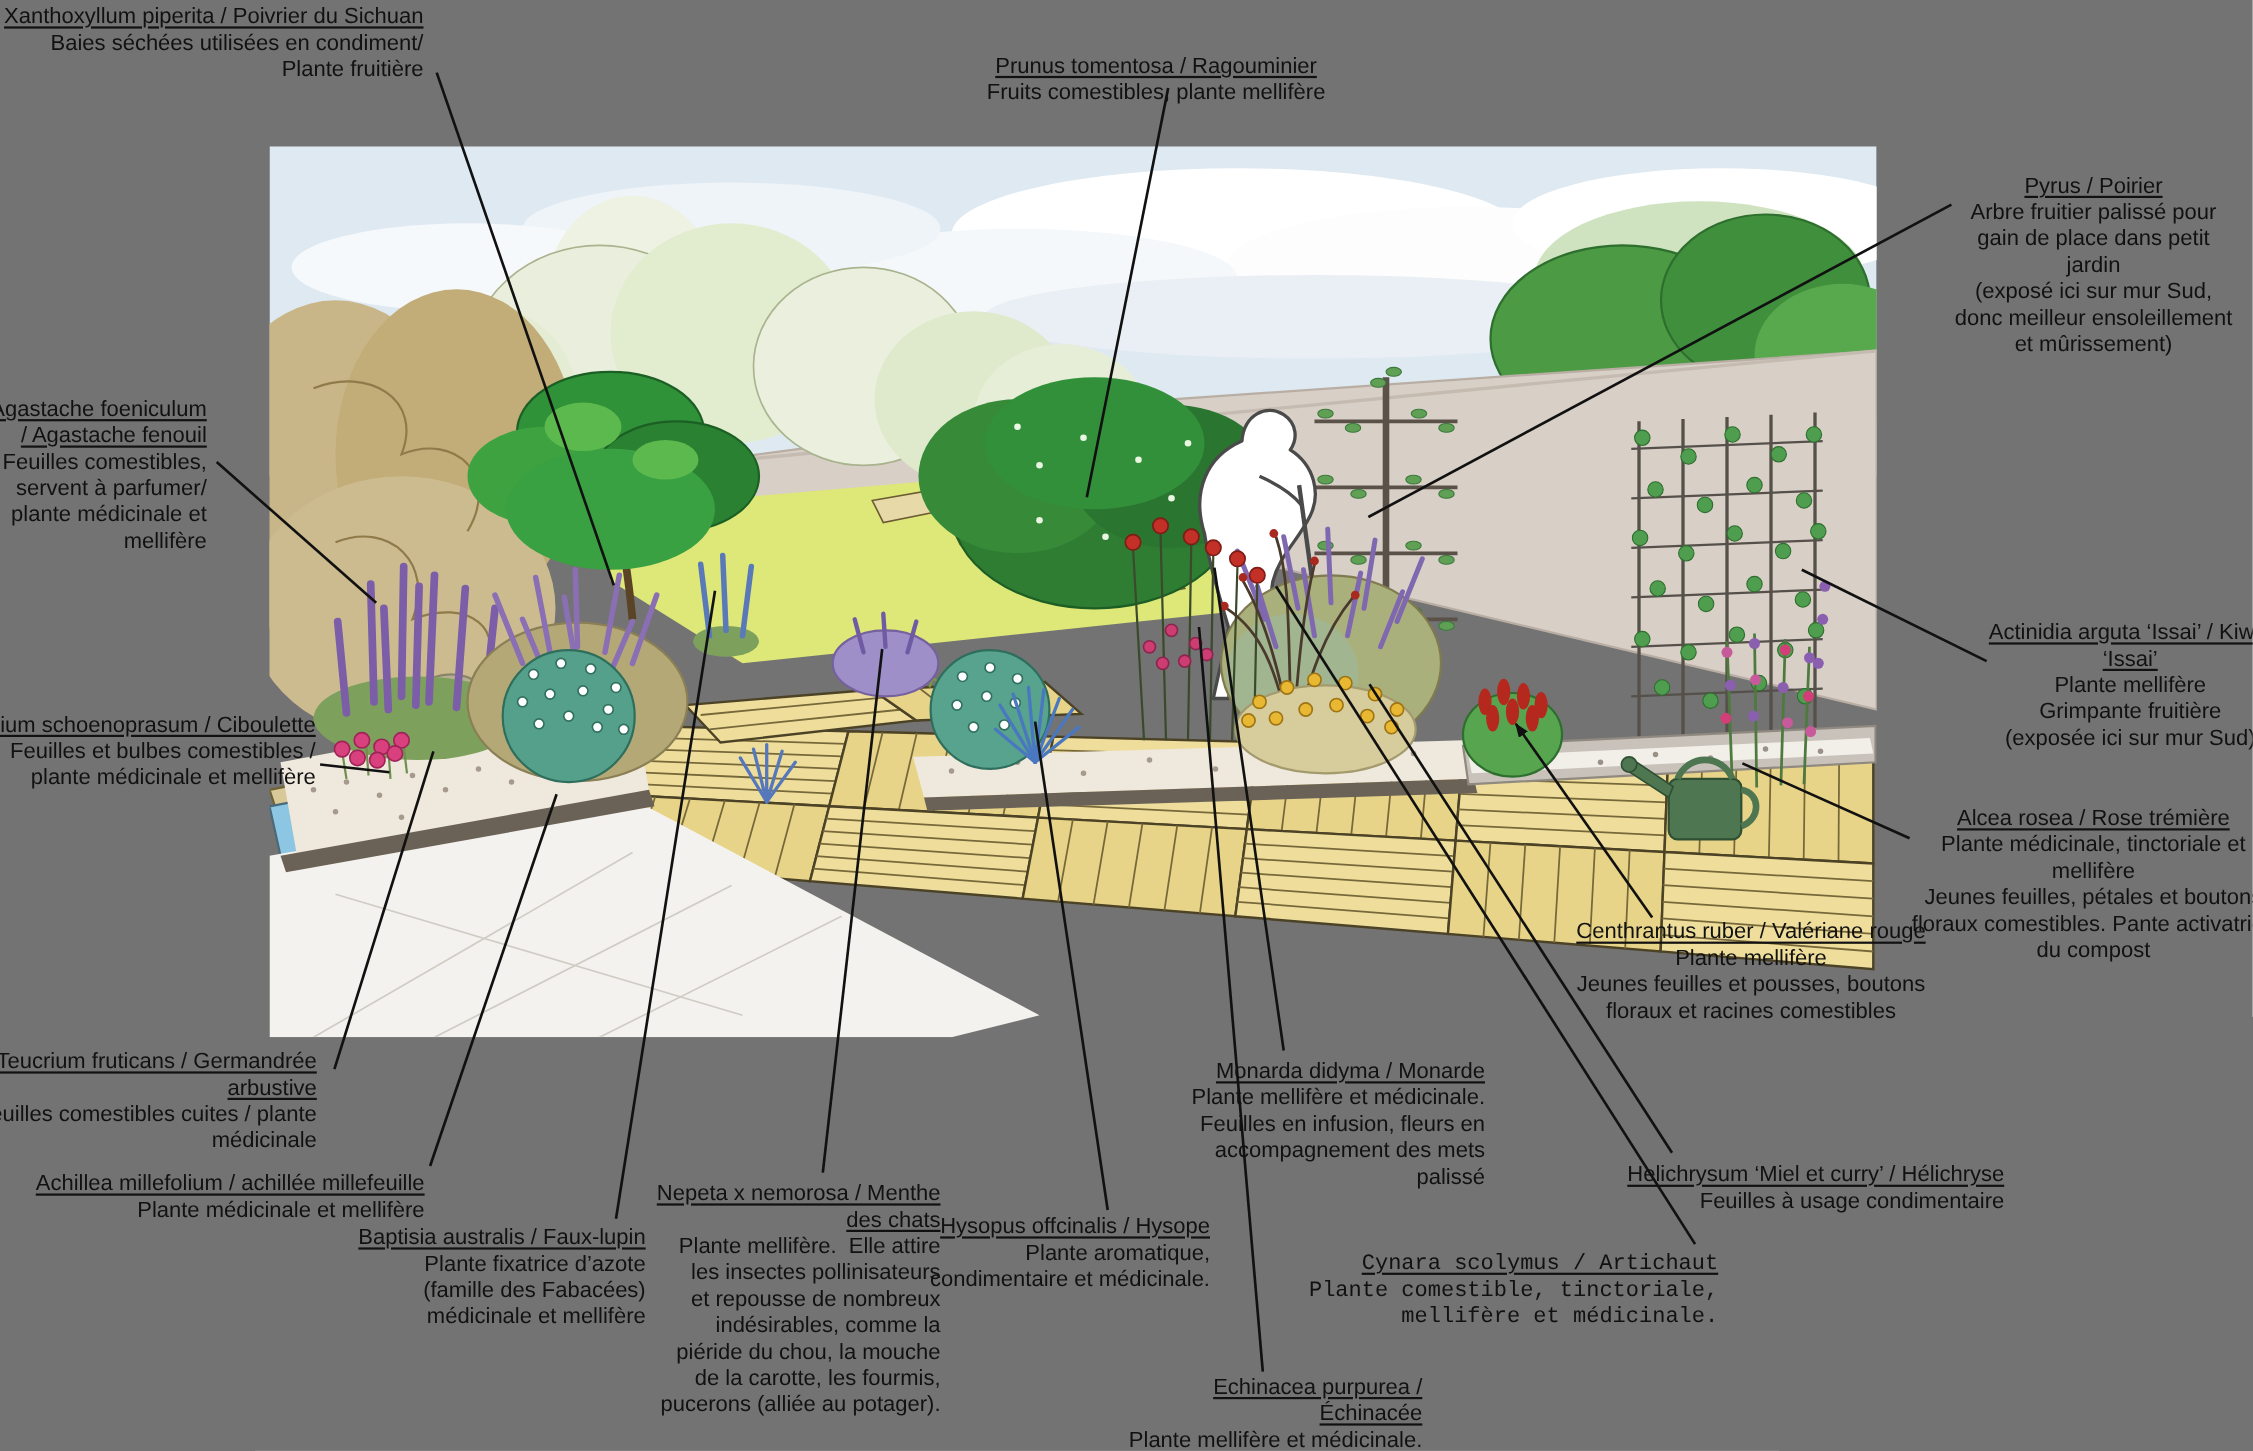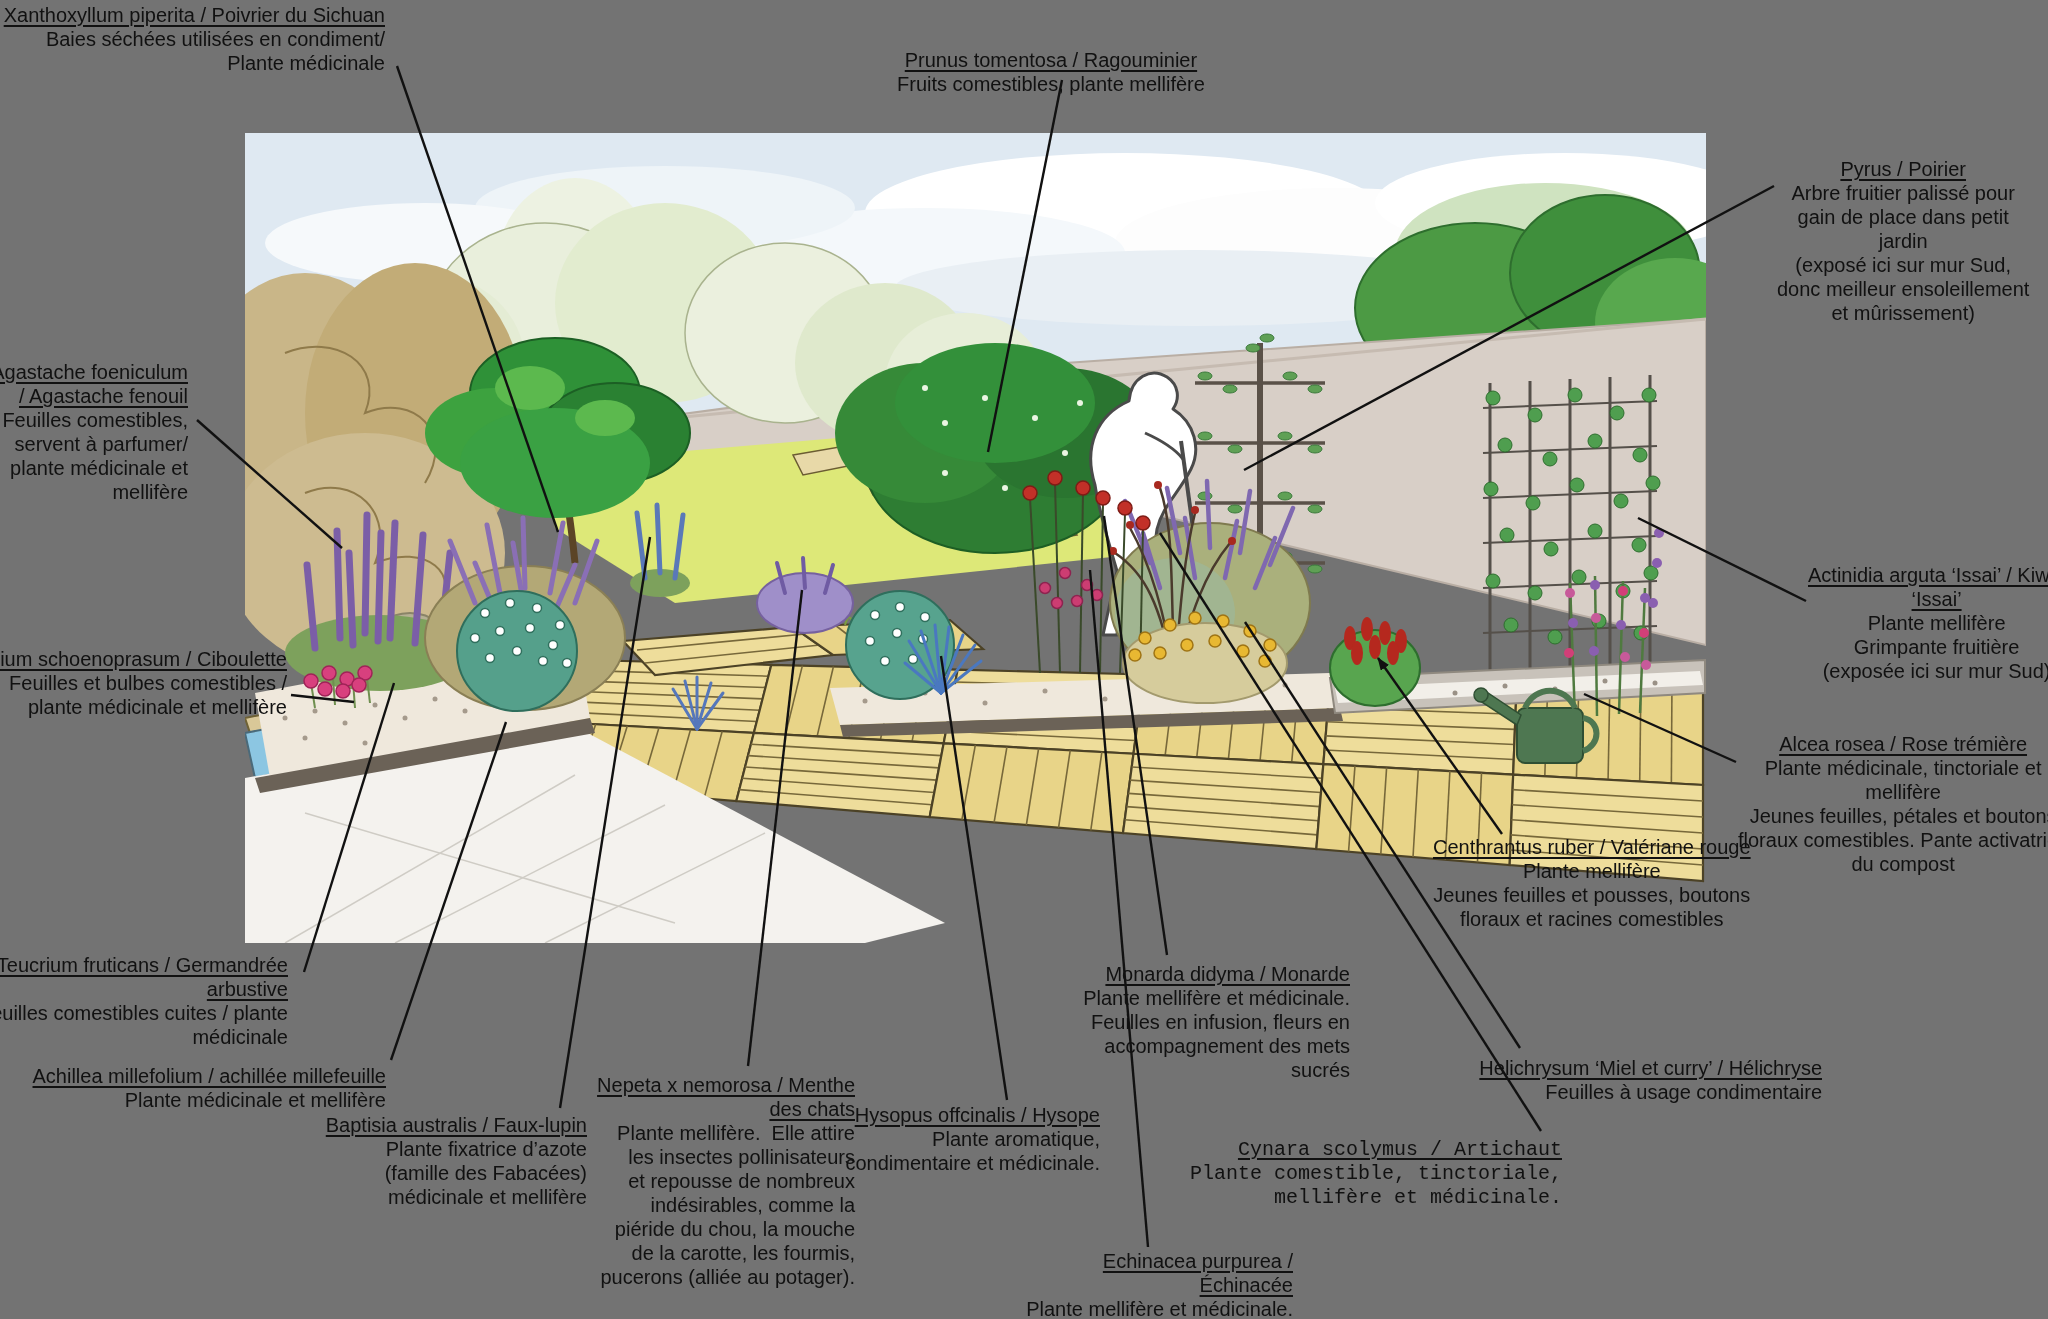--- a/index.html
+++ b/index.html
@@ -592,31 +592,31 @@
       <line x1="560" y1="1108" x2="650" y2="537" stroke="#111111" stroke-width="2.4"></line>
       <line x1="748" y1="1066" x2="802" y2="590" stroke="#111111" stroke-width="2.4"></line>
       <line x1="1007" y1="1100" x2="941" y2="656" stroke="#111111" stroke-width="2.4"></line>
       <line x1="1167" y1="955" x2="1104" y2="516" stroke="#111111" stroke-width="2.4"></line>
       <line x1="1148" y1="1247" x2="1090" y2="570" stroke="#111111" stroke-width="2.4"></line>
       <line x1="1541" y1="1131" x2="1160" y2="533" stroke="#111111" stroke-width="2.4"></line>
       <line x1="1520" y1="1048" x2="1245" y2="622" stroke="#111111" stroke-width="2.4"></line>
     </svg>
 
   <div id="labels-layer">
-      <div class="plant-label align-right" style="right: 1663px; top: 3px;"><div class="title-line">Xanthoxyllum piperita / Poivrier du Sichuan</div><div class="body-line">Baies séchées utilisées en condiment/</div><div class="body-line">Plante médicinale</div></div>
+      <div class="plant-label align-right" style="right: 1663px; top: 3px;"><div class="title-line">Xanthoxyllum piperita / Poivrier du Sichuan</div><div class="body-line">Baies séchées utilisées en condiment/</div><div class="body-line">Plante fruitière</div></div>
       <div class="plant-label align-left" style="left: 897px; top: 48px;"><div class="title-line">Prunus tomentosa / Ragouminier</div><div class="body-line">Fruits comestibles, plante mellifère</div></div>
       <div class="plant-label align-left" style="left: 1777px; top: 157px;"><div class="title-line">Pyrus / Poirier</div><div class="body-line">Arbre fruitier palissé pour</div><div class="body-line">gain de place dans petit</div><div class="body-line">jardin</div><div class="body-line">(exposé ici sur mur Sud,</div><div class="body-line">donc meilleur ensoleillement</div><div class="body-line">et mûrissement)</div></div>
       <div class="plant-label align-right" style="right: 1860px; top: 360px;"><div class="title-line">Agastache foeniculum</div><div class="title-line">/ Agastache fenouil</div><div class="body-line">Feuilles comestibles,</div><div class="body-line">servent à parfumer/</div><div class="body-line">plante médicinale et</div><div class="body-line">mellifère</div></div>
       <div class="plant-label align-right" style="right: 1761px; top: 647px;"><div class="title-line">Allium schoenoprasum / Ciboulette</div><div class="body-line">Feuilles et bulbes comestibles /</div><div class="body-line">plante médicinale et mellifère</div></div>
       <div class="plant-label align-left" style="left: 1808px; top: 563px;"><div class="title-line">Actinidia arguta ‘Issai’ / Kiwai</div><div class="title-line">‘Issai’</div><div class="body-line">Plante mellifère</div><div class="body-line">Grimpante fruitière</div><div class="body-line">(exposée ici sur mur Sud)</div></div>
       <div class="plant-label align-left" style="left: 1738px; top: 732px;"><div class="title-line">Alcea rosea / Rose trémière</div><div class="body-line">Plante médicinale, tinctoriale et</div><div class="body-line">mellifère</div><div class="body-line">Jeunes feuilles, pétales et boutons</div><div class="body-line">floraux comestibles. Pante activatrice</div><div class="body-line">du compost</div></div>
       <div class="plant-label align-left" style="left: 1433px; top: 835px;"><div class="title-line">Centhrantus ruber / Valériane rouge</div><div class="body-line">Plante mellifère</div><div class="body-line">Jeunes feuilles et pousses, boutons</div><div class="body-line">floraux et racines comestibles</div></div>
       <div class="plant-label align-right" style="right: 1760px; top: 953px;"><div class="title-line">Teucrium fruticans / Germandrée</div><div class="title-line">arbustive</div><div class="body-line">Feuilles comestibles cuites / plante</div><div class="body-line">médicinale</div></div>
       <div class="plant-label align-right" style="right: 1461px; top: 1113px;"><div class="title-line">Baptisia australis / Faux-lupin</div><div class="body-line">Plante fixatrice d’azote</div><div class="body-line">(famille des Fabacées)</div><div class="body-line">médicinale et mellifère</div></div>
       <div class="plant-label align-right" style="right: 1662px; top: 1064px;"><div class="title-line">Achillea millefolium / achillée millefeuille</div><div class="body-line">Plante médicinale et mellifère</div></div>
       <div class="plant-label align-right" style="right: 1193px; top: 1073px;"><div class="title-line">Nepeta x nemorosa / Menthe</div><div class="title-line">des chats</div><div class="body-line">Plante mellifère.  Elle attire</div><div class="body-line">les insectes pollinisateurs</div><div class="body-line">et repousse de nombreux</div><div class="body-line">indésirables, comme la</div><div class="body-line">piéride du chou, la mouche</div><div class="body-line">de la carotte, les fourmis,</div><div class="body-line">pucerons (alliée au potager).</div></div>
       <div class="plant-label align-right" style="right: 948px; top: 1103px;"><div class="title-line">Hysopus offcinalis / Hysope</div><div class="body-line">Plante aromatique,</div><div class="body-line">condimentaire et médicinale.</div></div>
-      <div class="plant-label align-right" style="right: 698px; top: 962px;"><div class="title-line">Monarda didyma / Monarde</div><div class="body-line">Plante mellifère et médicinale.</div><div class="body-line">Feuilles en infusion, fleurs en</div><div class="body-line">accompagnement des mets</div><div class="body-line">sucrés</div></div>
+      <div class="plant-label align-right" style="right: 698px; top: 962px;"><div class="title-line">Monarda didyma / Monarde</div><div class="body-line">Plante mellifère et médicinale.</div><div class="body-line">Feuilles en infusion, fleurs en</div><div class="body-line">accompagnement des mets</div><div class="body-line">palissé</div></div>
       <div class="plant-label align-right" style="right: 755px; top: 1249px;"><div class="title-line">Echinacea purpurea /</div><div class="title-line">Échinacée</div><div class="body-line">Plante mellifère et médicinale.</div></div>
       <div class="plant-label align-right" style="right: 486px; top: 1138px; font-family: Liberation Mono, monospace;"><div class="title-line">Cynara scolymus / Artichaut</div><div class="body-line">Plante comestible, tinctoriale,</div><div class="body-line">mellifère et médicinale.</div></div>
       <div class="plant-label align-right" style="right: 226px; top: 1056px;"><div class="title-line">Helichrysum ‘Miel et curry’ / Hélichryse</div><div class="body-line">Feuilles à usage condimentaire</div></div>
     </div>
 </div>
 
 </body></html>

